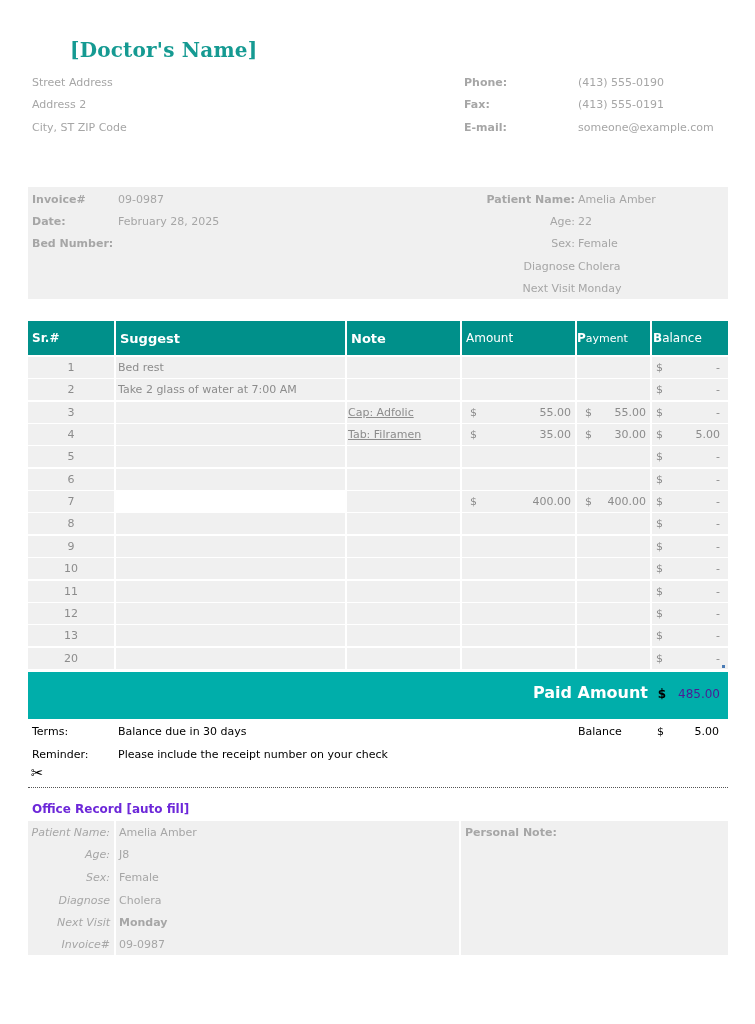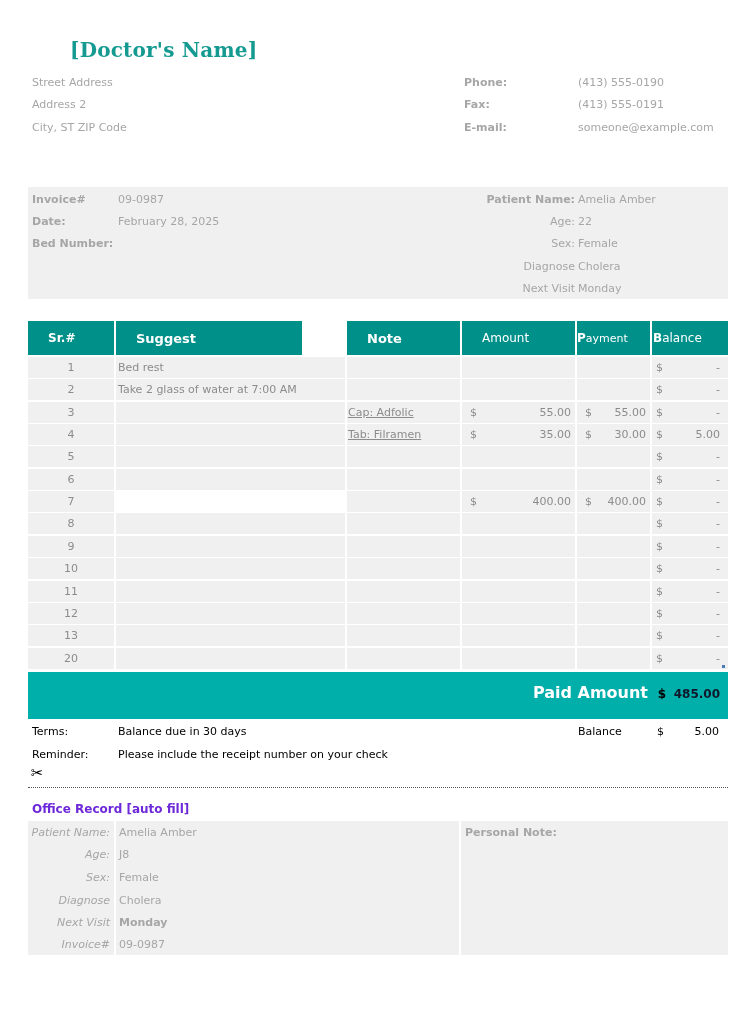--- a/index.html
+++ b/index.html
@@ -10,41 +10,41 @@
   .contact-label { left: 464px; font-size: 11px; font-weight: bold; color: #a6a6a6; }
   .contact-value { left: 578px; font-size: 11px; color: #a6a6a6; }
 
   .info-block { left: 28px; top: 187px; width: 700px; height: 112px; background: #f0f0f0; }
   .info-label { left: 32px; font-size: 11px; font-weight: bold; color: #a6a6a6; }
   .info-value { left: 118px; font-size: 11px; color: #a6a6a6; }
   .pinfo-label { width: 200px; left: 375px; text-align: right; font-size: 11px; color: #a6a6a6; }
   .pinfo-label.bold { font-weight: bold; }
   .pinfo-value { left: 578px; font-size: 11px; color: #a6a6a6; }
 
-  .thead { top: 321px; height: 34px; background: #00908a; color: #fff; font-size: 12px; display: flex; align-items: center; padding-left: 20px; }
+  .thead { top: 321px; height: 34px; background: #00908a; color: #fff; font-size: 12px; display: flex; align-items: center; padding-left: 4px; }
   .thead.bold { font-weight: bold; }
   .thead .cap { font-weight: bold; }
   .trow { left: 28px; width: 700px; height: 21px; }
   .cell { position: absolute; top: 0; height: 21px; background: #f0f0f0; font-size: 11px; color: #8c8c8c; line-height: 21px; white-space: nowrap; }
   .c-sr { left: 0; width: 86px; text-align: center; }
   .c-sug { left: 88px; width: 229px; padding-left: 2px; }
   .c-note { left: 319px; width: 113px; padding-left: 1px; text-decoration: underline; }
   .c-amt { left: 434px; width: 113px; }
   .c-pay { left: 549px; width: 73px; }
   .c-bal { left: 624px; width: 76px; }
   .dollar { position: absolute; left: 8px; top: 0; }
   .c-bal .dollar { left: 4px; }
   .c-pay .dollar { left: 8px; }
   .num { position: absolute; right: 4px; top: 0; }
   .c-bal .num { right: 8px; }
 
   .paid-bar { left: 28px; top: 672px; width: 700px; height: 47px; background: #00aeaa; }
   .paid-label { right: 80px; top: 11px; font-size: 16px; font-weight: bold; color: #fff; }
   .paid-dollar { right: 62px; top: 15px; font-size: 12px; font-weight: bold; color: #000; }
-  .paid-value { right: 8px; top: 15px; font-size: 12px; font-weight: bold; color: #0f172a; }
+  .paid-value { right: 8px; top: 15px; font-size: 12px; font-weight: normal; color: #4c1d95; }
 
   .terms-label { left: 32px; font-size: 11px; color: #000; }
   .terms-value { left: 118px; font-size: 11px; color: #000; }
   .bal-label { left: 578px; font-size: 11px; color: #000; }
   .bal-dollar { left: 657px; font-size: 11px; color: #000; }
   .bal-value { right: 36px; font-size: 11px; color: #000; }
   .scissors { left: 31px; top: 764px; font-size: 15px; color: #000; }
   .dotted { left: 28px; top: 787px; width: 700px; border-top: 1px dotted #555; height: 0; }
 
   .office-title { left: 32px; top: 802px; font-size: 12px; font-weight: bold; color: #6d28d9; }
@@ -85,21 +85,21 @@
 <div class="abs pinfo-label" style="top:215px">Age:</div>
 <div class="abs pinfo-value" style="top:215px">22</div>
 <div class="abs pinfo-label" style="top:237px">Sex:</div>
 <div class="abs pinfo-value" style="top:237px">Female</div>
 <div class="abs pinfo-label" style="top:260px">Diagnose</div>
 <div class="abs pinfo-value" style="top:260px">Cholera</div>
 <div class="abs pinfo-label" style="top:282px">Next Visit</div>
 <div class="abs pinfo-value" style="top:282px">Monday</div>
 
 <div class="abs thead bold" style="left:28px;width:86px">Sr.#</div>
-<div class="abs thead bold" style="left:116px;width:186px;font-size:13px">Suggest</div>
+<div class="abs thead bold" style="left:116px;width:229px;font-size:13px">Suggest</div>
 <div class="abs thead bold" style="left:347px;width:113px;font-size:13px">Note</div>
 <div class="abs thead" style="left:462px;width:113px;font-size:12px">Amount</div>
 <div class="abs thead" style="left:577px;width:73px;font-size:11px;padding-left:0">
     <span class="cap" style="font-size:12px">P</span>
     <span>ayment</span>
   </div>
 <div class="abs thead" style="left:652px;width:76px;font-size:12px;padding-left:1px">
     <span class="cap">B</span>
     <span>alance</span>
   </div>

